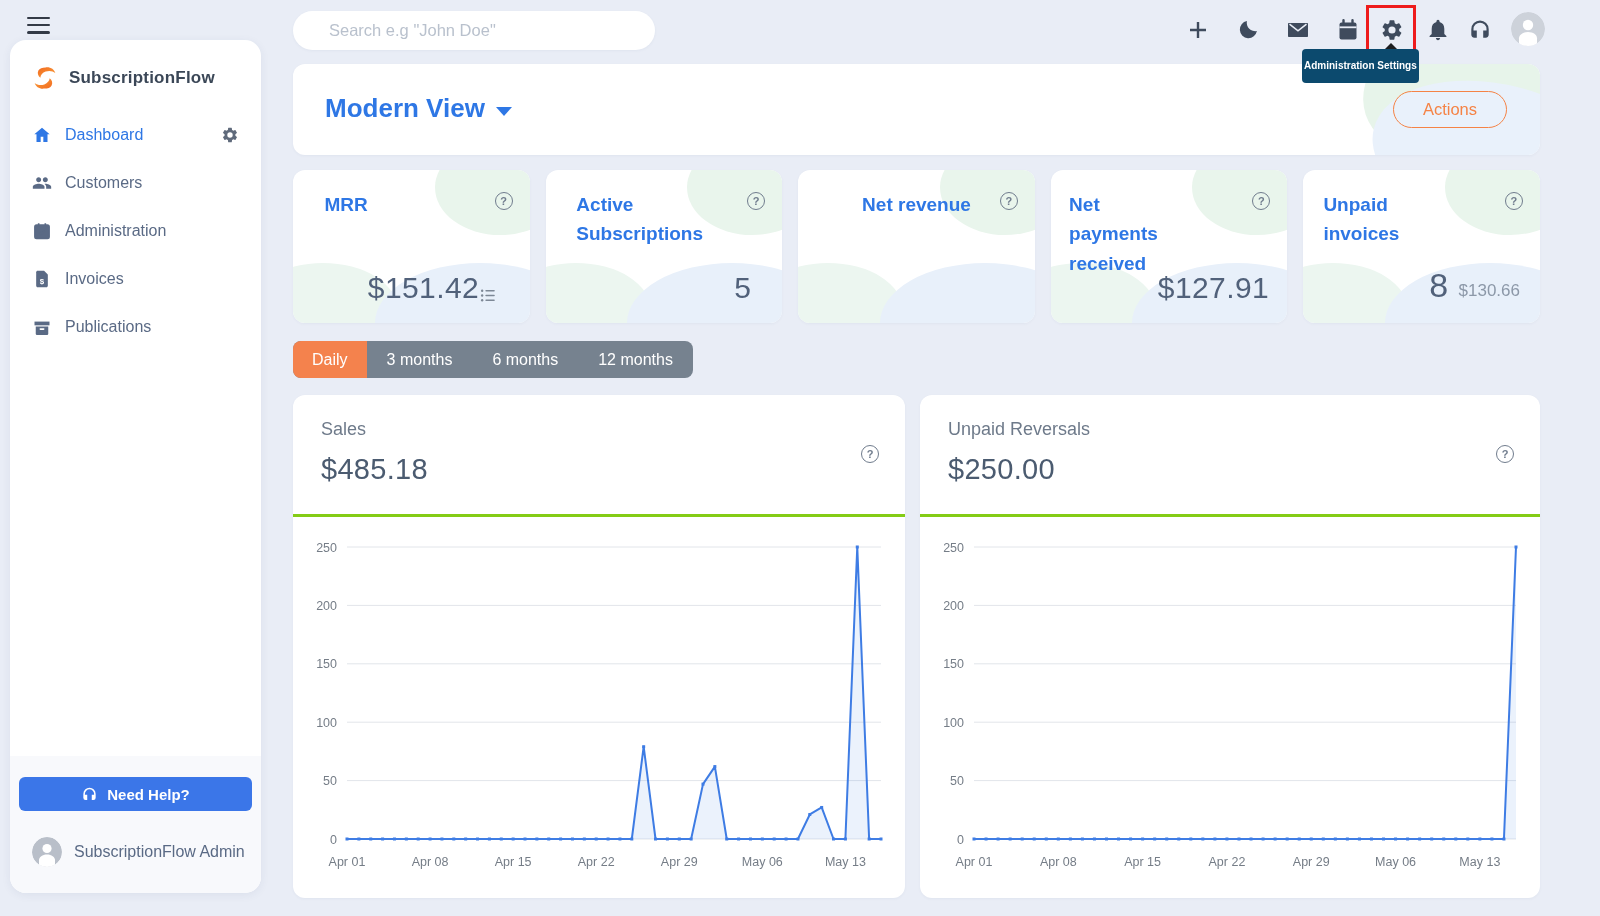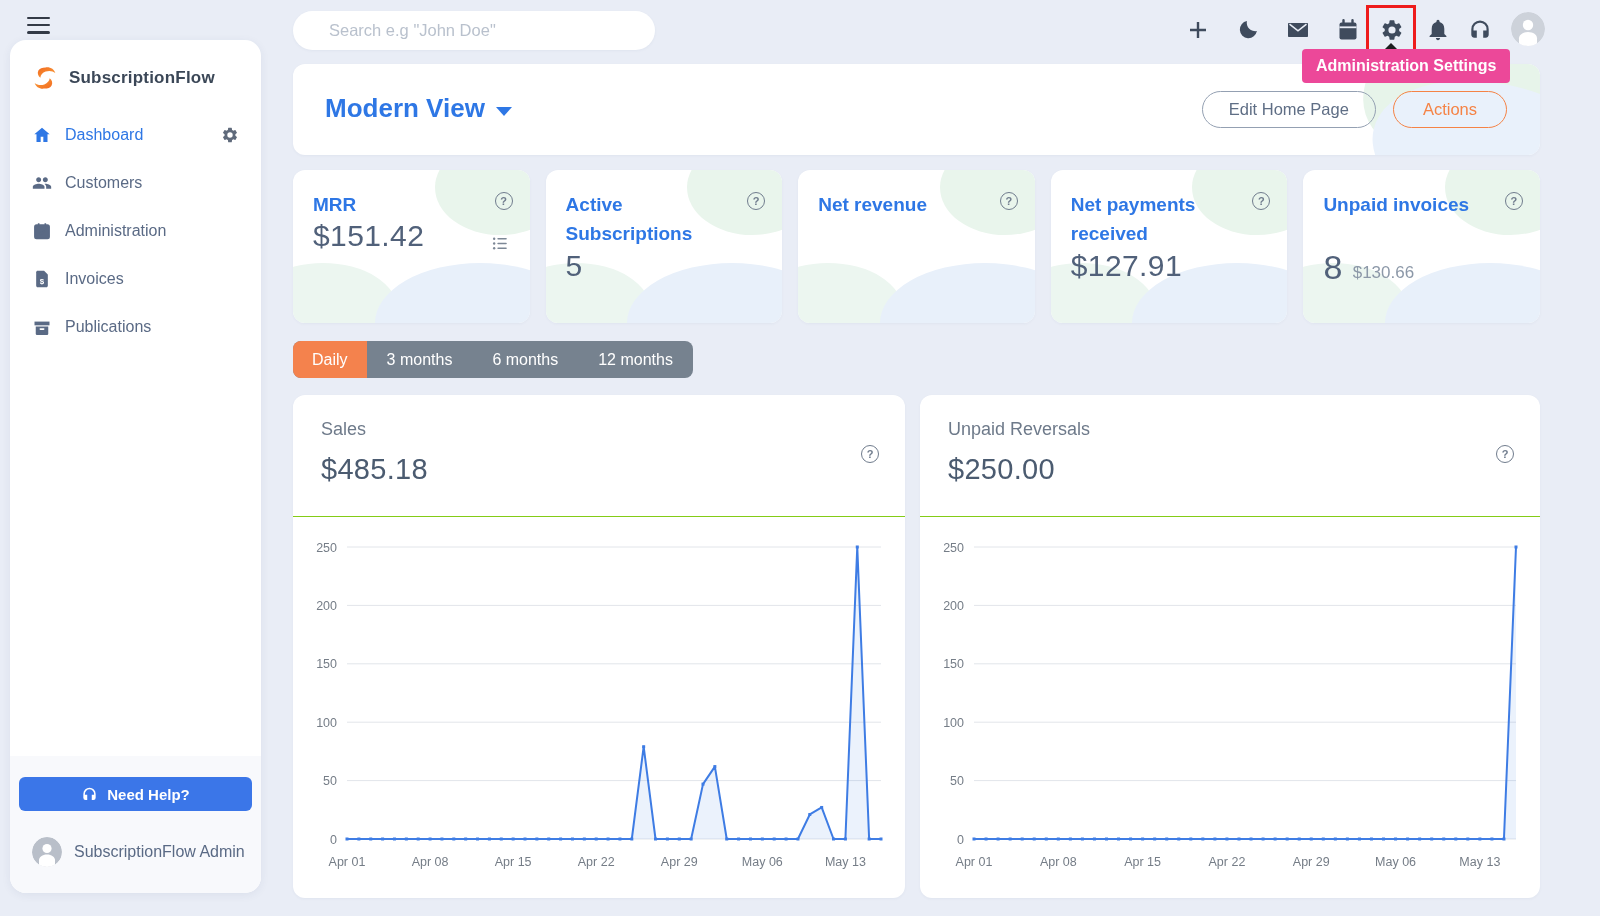--- a/index.html
+++ b/index.html
@@ -28,22 +28,22 @@
   .tb-icon { position: absolute; top: 18px; width: 24px; height: 24px; cursor: pointer; }
   .tb-icon svg { width: 100%; height: 100%; fill: #3f4b5d; }
   .avatar-btn { position: absolute; left: 1511px; top: 12px; width: 34px; height: 34px; border-radius: 50%; overflow: hidden; cursor: pointer; }
 
   .gear-highlight {
     position: absolute; left: 1366px; top: 5px; width: 50px; height: 47px;
     border: 3px solid #ee1c1c; background: transparent; pointer-events: none;
   }
   .tooltip {
     position: absolute; left: 1302px; top: 49px; height: 34px; line-height: 34px;
-    padding: 0 14px; background: #ec4899; color: #fff; border-radius: 4px;
-    font-size: 16px; font-weight: bold; white-space: nowrap; z-index: 5;
+    padding: 0 2px; background: #0c4a6e; color: #fff; border-radius: 4px;
+    font-size: 10px; font-weight: bold; white-space: nowrap; z-index: 5;
   }
   .tooltip:after {
     content: ""; position: absolute; top: -6px; left: 83px;
     border-left: 6px solid transparent; border-right: 6px solid transparent;
     border-bottom: 6px solid #1d1e20;
   }
 
   
   .sidebar {
     position: absolute; left: 10px; top: 40px; width: 251px; height: 853px;
@@ -91,22 +91,22 @@
   .pill-btn {
     height: 37px; padding: 0 26px; border-radius: 19px; border: 1px solid #94a0b2;
     background: transparent; font-size: 16.5px; color: #5f6e85; font-family: inherit; cursor: pointer;
   }
   .pill-btn.orange { border-color: #f58345; color: #f58345; padding: 0 29px; }
 
   
   .metrics { position: absolute; left: 293px; top: 170px; width: 1247px; display: flex; gap: 16px; }
   .metric-card {
     flex: 1; height: 153px; background: #fff; border-radius: 12px; position: relative;
-    overflow: hidden; padding: 20px 20px 18px; display: flex; flex-direction: column;
-    justify-content: flex-start; box-shadow: 0 1px 3px rgba(50,70,120,.05);
+    overflow: hidden; padding: 20px 20px 18px; display: flex; flex-direction: row;
+    justify-content: center; box-shadow: 0 1px 3px rgba(50,70,120,.05);
   }
   .metric-title { font-size: 19px; font-weight: 600; color: #2e77e5; line-height: 1.55; max-width: 158px; position: relative; z-index: 1; }
   .q-badge {
     width: 18px; height: 18px; border: 1.4px solid #707c8d; border-radius: 50%;
     color: #707c8d; font-size: 11px; font-weight: bold; display: flex; align-items: center;
     justify-content: center; cursor: pointer; background: transparent; z-index: 1;
   }
   .metric-q { position: absolute; top: 22px; right: 17px; }
   .metric-value-row { display: flex; align-items: flex-end; justify-content: space-between; position: relative; z-index: 1; }
   .metric-value { font-size: 30px; color: #51617a; letter-spacing: .4px; }
@@ -121,21 +121,21 @@
     position: absolute; left: 293px; top: 341px; height: 37px; background: #76828f;
     border-radius: 8px; display: inline-flex; overflow: hidden;
   }
   .tab { display: flex; align-items: center; padding: 0 20px; color: #fff; font-size: 16px; font-weight: 500; cursor: pointer; }
   .tab.active { background: #f4824d; padding: 0 19px; }
 
   
   .chart-card { position: absolute; top: 395px; height: 503px; background: #fff; border-radius: 12px; box-shadow: 0 1px 3px rgba(50,70,120,.05); }
   .chart-card-0 { left: 293px; width: 612px; }
   .chart-card-1 { left: 920px; width: 620px; }
-  .chart-head { position: relative; height: 122px; border-bottom: 1px solid #84cc16; padding: 24px 28px; }
+  .chart-head { position: relative; height: 122px; border-bottom: 3px solid #84cc16; padding: 24px 28px; }
   .chart-title { font-size: 18px; color: #6e7a8a; }
   .chart-total { font-size: 29px; color: #4b5b70; font-weight: 500; margin-top: 13px; letter-spacing: .3px; }
   .chart-q { position: absolute; right: 26px; top: 50px; }
   svg.chart { margin-top: 4px; }
 </style>
 </head>
 <body>
 
 <div class="hamburger">
     <i></i>
@@ -290,21 +290,20 @@
 </div>
 
 <div class="header-card">
   <div class="blob" style="width:230px;height:150px;right:-50px;top:-60px;background:#e7f4ea;transform:rotate(-18deg)"></div>
   <div class="blob" style="width:260px;height:150px;right:-90px;bottom:-80px;background:#e9f1fb;transform:rotate(14deg)"></div>
   <div class="header-title">
     <span>Modern View</span>
     <span class="caret-down"></span>
   </div>
   <div class="header-buttons">
-    <button class="pill-btn">Edit Home Page</button>
     <button class="pill-btn orange">Actions</button>
   </div>
 </div>
 
 <div class="metrics">
 
   <div class="metric-card">
     <div class="blob" style="width:130px;height:95px;right:-35px;top:-30px;background:#e9f5ec"></div>
     <div class="blob" style="width:150px;height:95px;left:-45px;bottom:-35px;background:#ecf6f0"></div>
     <div class="blob" style="width:210px;height:120px;right:-55px;bottom:-60px;background:#e8f0fa"></div>

